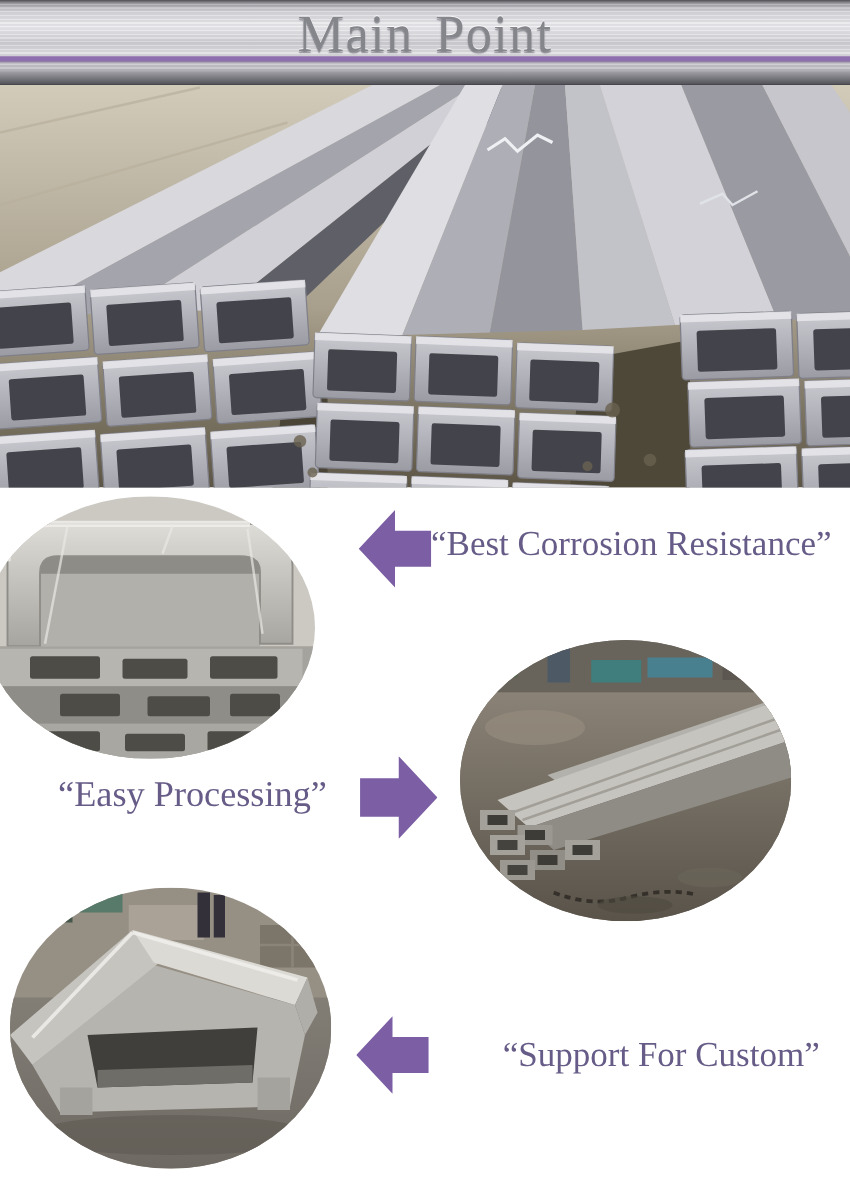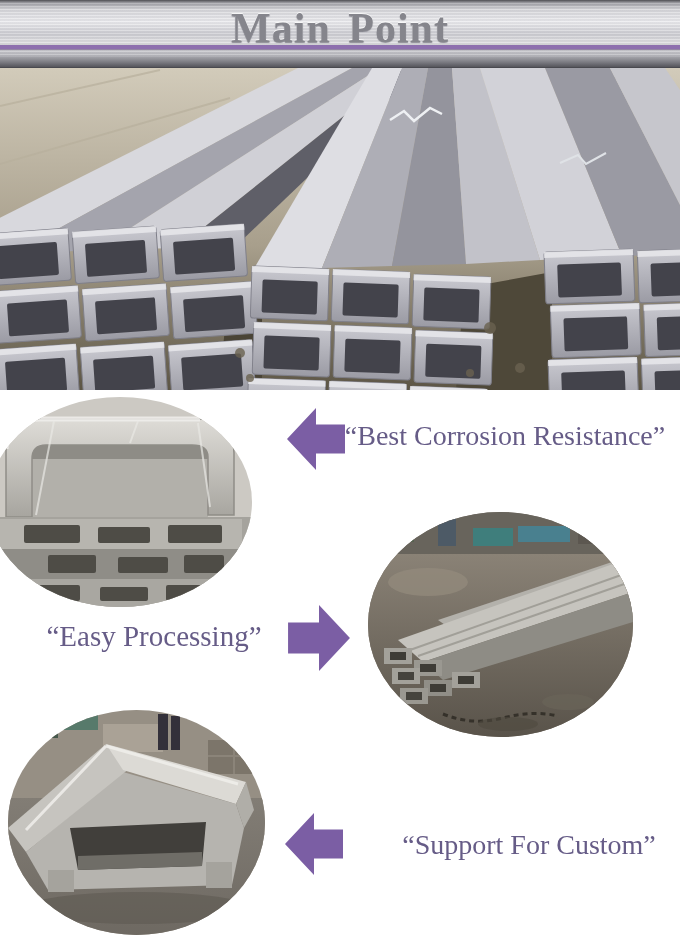--- a/index.html
+++ b/index.html
@@ -12,21 +12,21 @@
     background:linear-gradient(180deg,#4e4e53 0%,#9a9aa0 4%,#d6d6da 14%,#ebebee 32%,
                #cdcdd2 50%,#dedee1 62%,#c3c3c8 76%,#a8a8ae 88%,#8d8d93 100%);}
   #banner .brush{left:0;top:3px;width:680px;height:54px;opacity:.45;
     background:repeating-linear-gradient(180deg,rgba(255,255,255,.5) 0 1px,rgba(120,120,128,.18) 1px 3px);}
   #banner .foot{left:0;top:57px;width:680px;height:11px;
     background:linear-gradient(180deg,#a2a2a8 0%,#74747b 55%,#56565c 90%,#3e3e44 100%);}
   #banner .accent{left:0;top:45px;width:680px;height:4px;background:#8d6fae;
     box-shadow:0 1px 0 rgba(90,60,120,.45);}
   #banner .title{left:0;top:0;width:680px;height:56px;display:flex;align-items:center;justify-content:center;
     font-size:42px;letter-spacing:1px;word-spacing:6px;color:#85858c;
-    text-shadow:0 -1px 0 rgba(255,255,255,.75),0 1px 1px rgba(70,70,80,.55);font-weight:bold;}
+    text-shadow:0 -1px 0 rgba(255,255,255,.75),0 1px 1px rgba(70,70,80,.55);}
 
   
   .photo{display:block;}
   .round{overflow:hidden;border-radius:50%;}
   #top-photo{left:0;top:68px;width:680px;height:322px;}
   #circle1{left:-12px;top:397px;width:264px;height:210px;}
   #circle2{left:368px;top:512px;width:265px;height:225px;}
   #circle3{left:8px;top:710px;width:257px;height:225px;}
 
   

